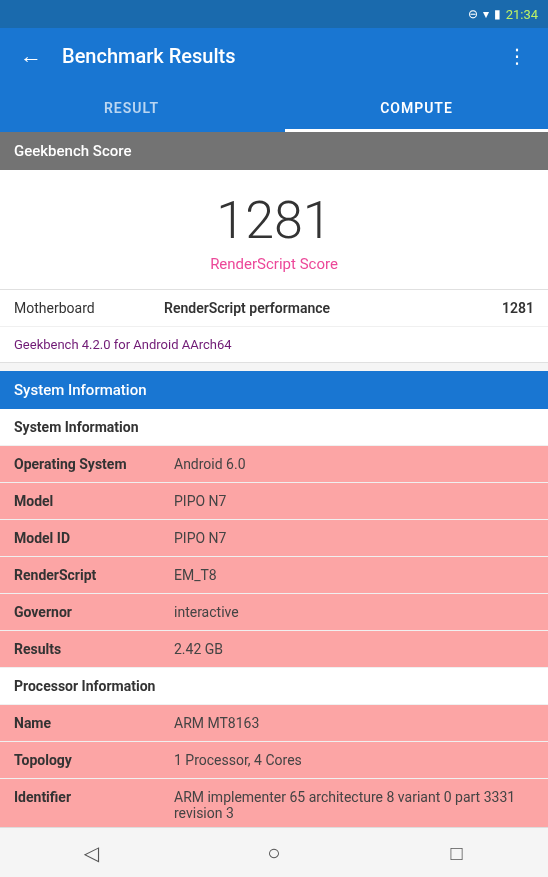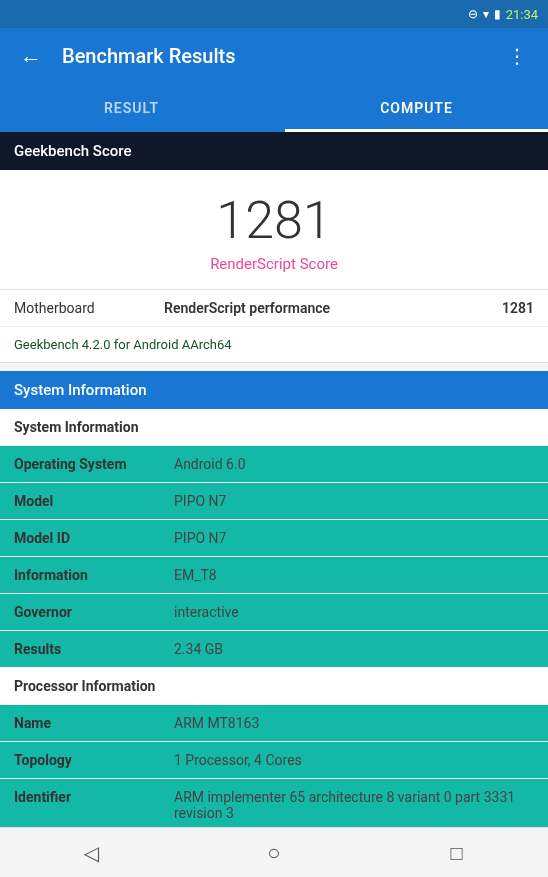--- a/index.html
+++ b/index.html
@@ -93,21 +93,21 @@
       position: absolute;
       bottom: 0;
       left: 0;
       right: 0;
       height: 3px;
       background: white;
     }
 
     
     .section-header {
-      background: #0f172a;
+      background: #737373;
       color: white;
       font-size: 15px;
       font-weight: 500;
       padding: 10px 14px;
     }
 
     
     .score-area {
       background: white;
       display: flex;
@@ -148,21 +148,21 @@
       background: white;
     }
     .table-row .col-section { font-size: 14px; color: #333; font-weight: 400; }
     .table-row .col-desc { font-size: 14px; color: #333; }
     .table-row .col-compute { font-size: 14px; color: #333; }
 
     .footer-note {
       background: white;
       padding: 10px 14px;
       font-size: 13px;
-      color: #14532d;
+      color: #701a75;
       border-bottom: 1px solid #e0e0e0;
     }
 
     
     .info-section-header {
       background: #1976d2;
       color: white;
       font-size: 15px;
       font-weight: 500;
       padding: 10px 14px;
@@ -173,21 +173,21 @@
       background: white;
       padding: 10px 14px;
       font-size: 14px;
       font-weight: 700;
       color: #333;
       border-bottom: 1px solid #f0f0f0;
     }
 
     .info-row {
       display: flex;
-      background: #14b8a6;
+      background: #fca5a5;
       padding: 10px 14px;
       border-bottom: 1px solid #f0f0f0;
     }
     .info-label {
       flex: 0 0 160px;
       font-size: 14px;
       font-weight: 700;
       color: #333;
     }
     .info-value {
@@ -290,30 +290,30 @@
   </div>
   <div class="info-row">
     <div class="info-label">Model</div>
     <div class="info-value">PIPO N7</div>
   </div>
   <div class="info-row">
     <div class="info-label">Model ID</div>
     <div class="info-value">PIPO N7</div>
   </div>
   <div class="info-row">
-    <div class="info-label">Information</div>
+    <div class="info-label">RenderScript</div>
     <div class="info-value">EM_T8</div>
   </div>
   <div class="info-row">
     <div class="info-label">Governor</div>
     <div class="info-value">interactive</div>
   </div>
   <div class="info-row">
     <div class="info-label">Results</div>
-    <div class="info-value">2.34 GB</div>
+    <div class="info-value">2.42 GB</div>
   </div>
 
   <div class="info-group-title2">Processor Information</div>
 
   <div class="info-row">
     <div class="info-label">Name</div>
     <div class="info-value">ARM MT8163</div>
   </div>
   <div class="info-row">
     <div class="info-label">Topology</div>

